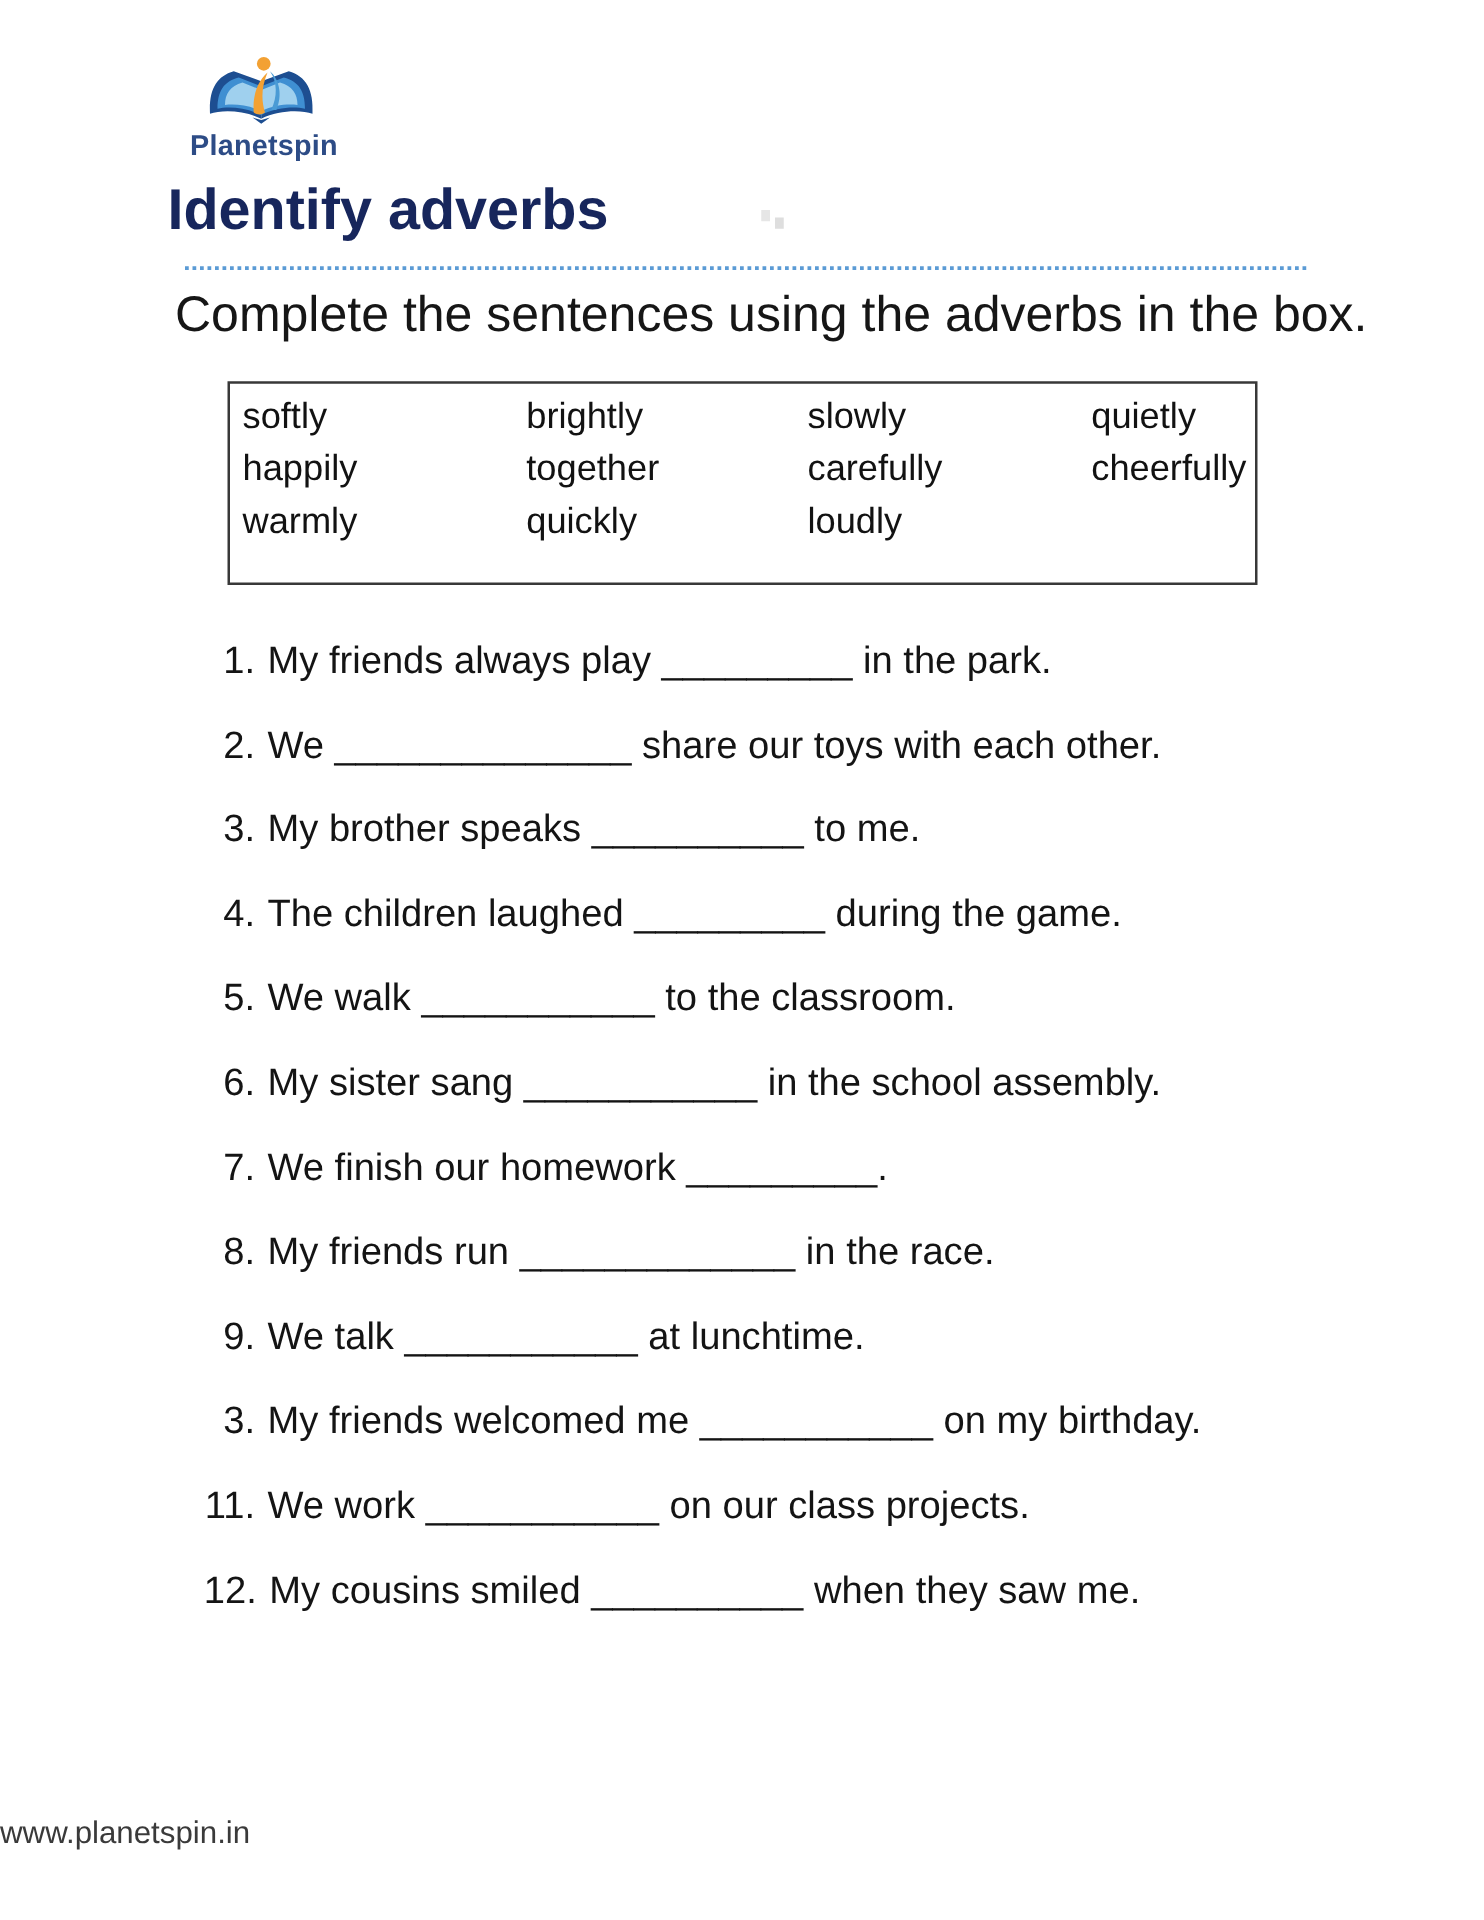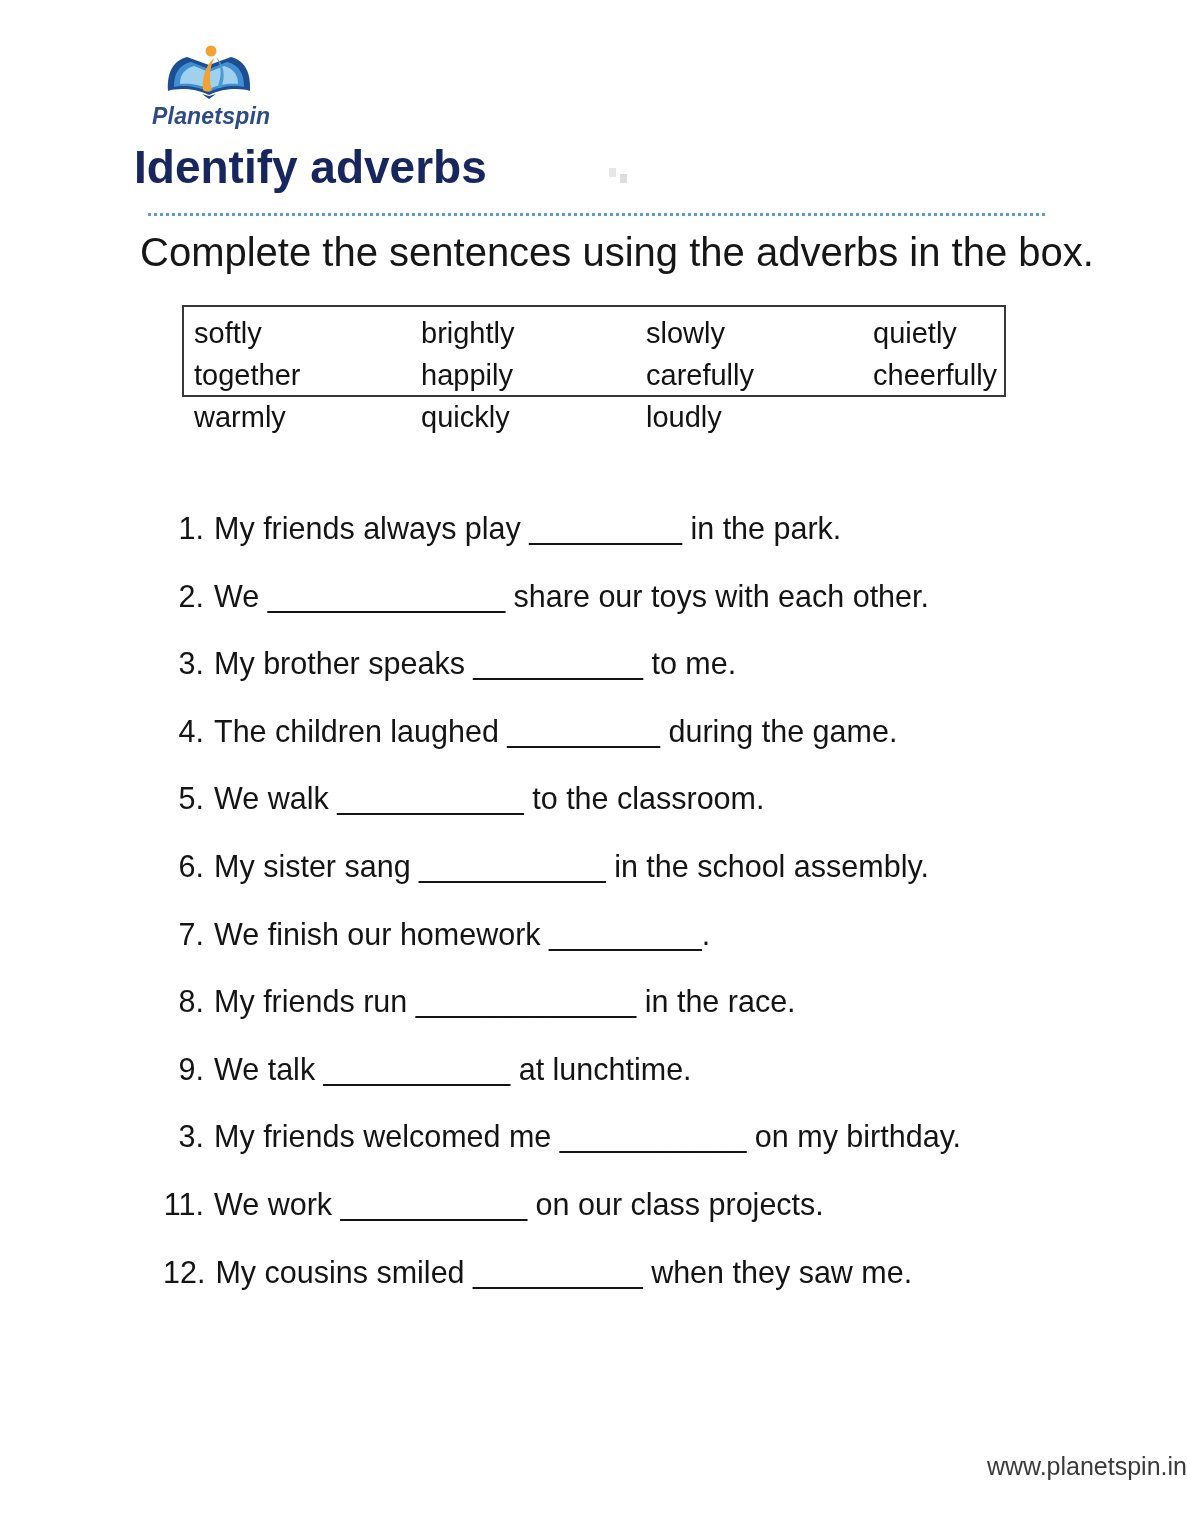--- a/index.html
+++ b/index.html
@@ -7,21 +7,21 @@
     position: relative;
     width: 1187px;
     height: 1536px;
     background: #ffffff;
     font-family: "Liberation Sans", sans-serif;
     color: #1c1c1c;
     overflow: hidden;
   }
 
   
-  .logo { position: absolute; left: 152px; top: 44px; font-style: italic; }
+  .logo { position: absolute; left: 152px; top: 44px; }
   .logo-icon { display: block; margin-left: 13px; }
   .brand {
     margin-top: 3px;
     font-size: 23px;
     font-weight: bold;
     color: #2d4c86;
     letter-spacing: 0.2px;
   }
 
   
@@ -64,21 +64,21 @@
     font-size: 40px;
     color: #161616;
   }
 
   
   .word-box {
     position: absolute;
     left: 182px;
     top: 305px;
     width: 824px;
-    height: 92px;
+    height: 163px;
     box-sizing: border-box;
     border: 2px solid #383838;
     display: grid;
     grid-template-columns: 227px 225px 227px 1fr;
     align-content: start;
     padding: 5px 0 0 10px;
     font-size: 29px;
     line-height: 42px;
     color: #121212;
   }
@@ -107,21 +107,21 @@
     flex: none;
   }
   .sentences .stext { white-space: nowrap; }
 
   
   .footer {
     position: absolute;
     left: 0;
     right: 0;
     top: 1452px;
-    text-align: right;
+    text-align: left;
     font-size: 25px;
     color: #3a3a3a;
   }
 </style>
 </head>
 <body>
 
 <div class="page">
 
   <div class="logo">
@@ -148,22 +148,22 @@
   <div class="stray-mark"></div>
   <div class="divider"></div>
 
   <p class="instruction">Complete the sentences using the adverbs in the box.</p>
 
   <div class="word-box">
     <span class="cell">softly</span>
     <span class="cell">brightly</span>
     <span class="cell">slowly</span>
     <span class="cell">quietly</span>
+    <span class="cell">happily</span>
     <span class="cell">together</span>
-    <span class="cell">happily</span>
     <span class="cell">carefully</span>
     <span class="cell">cheerfully</span>
     <span class="cell">warmly</span>
     <span class="cell">quickly</span>
     <span class="cell">loudly</span>
   </div>
 
   <ol class="sentences">
     <li>
         <span class="num">1.</span>

